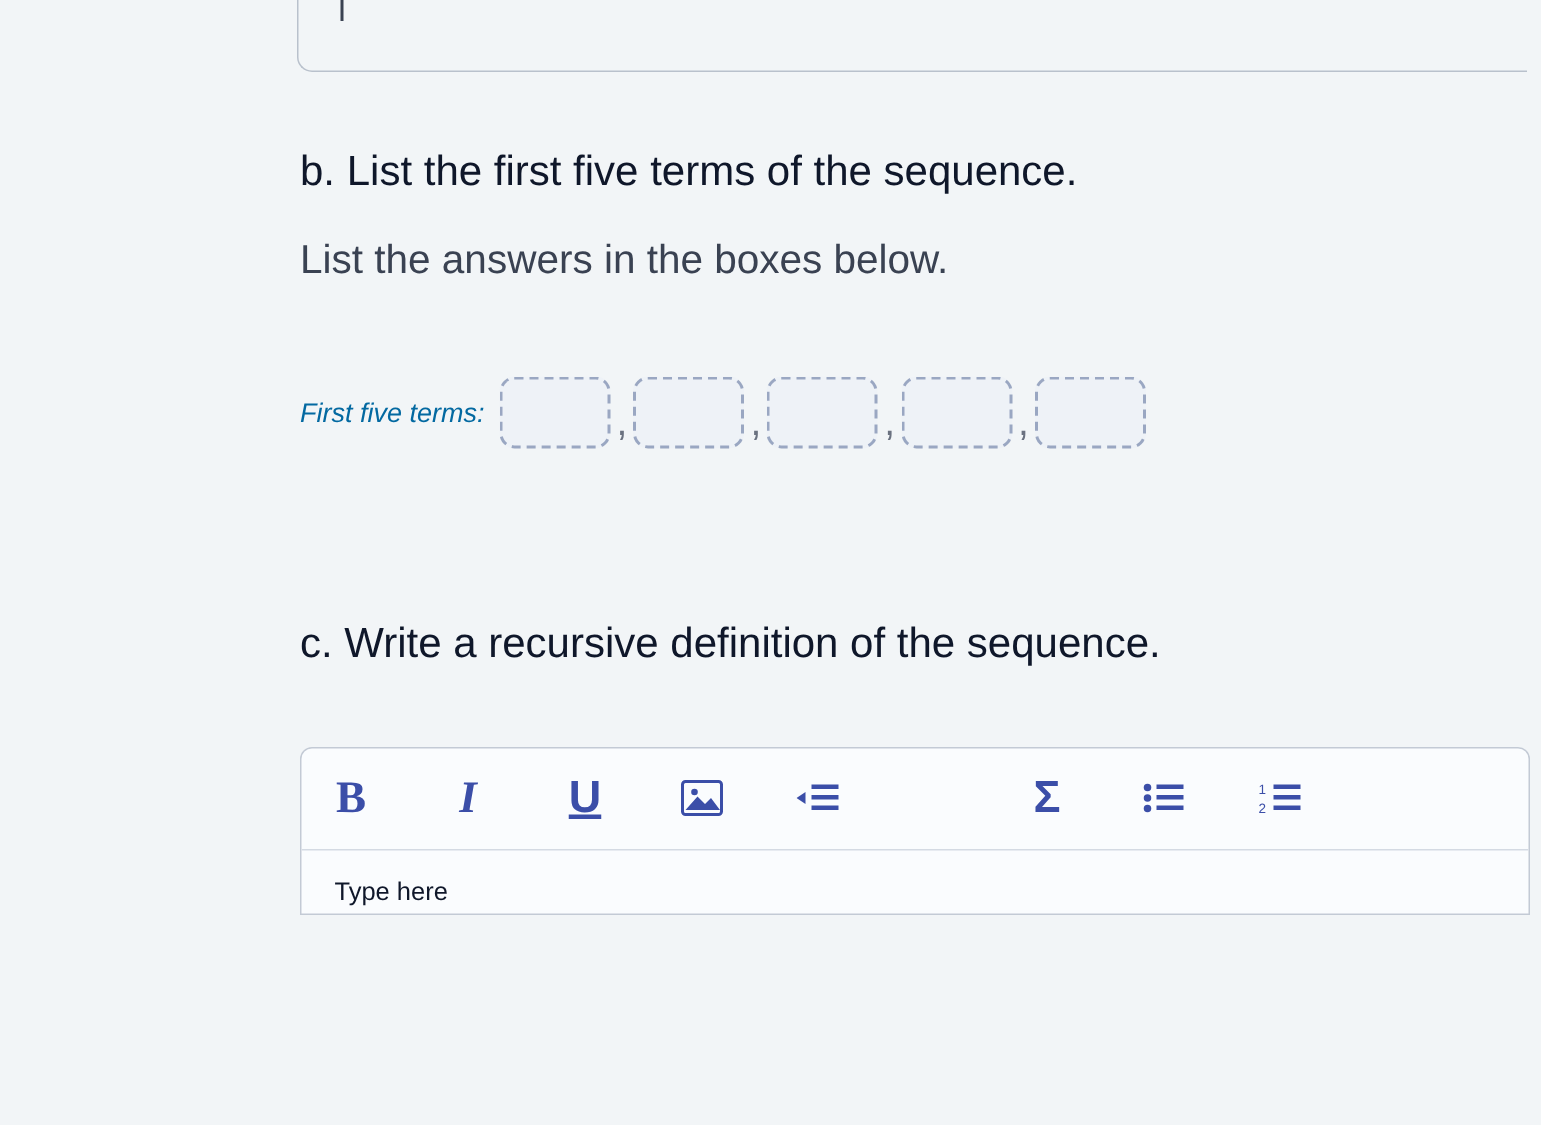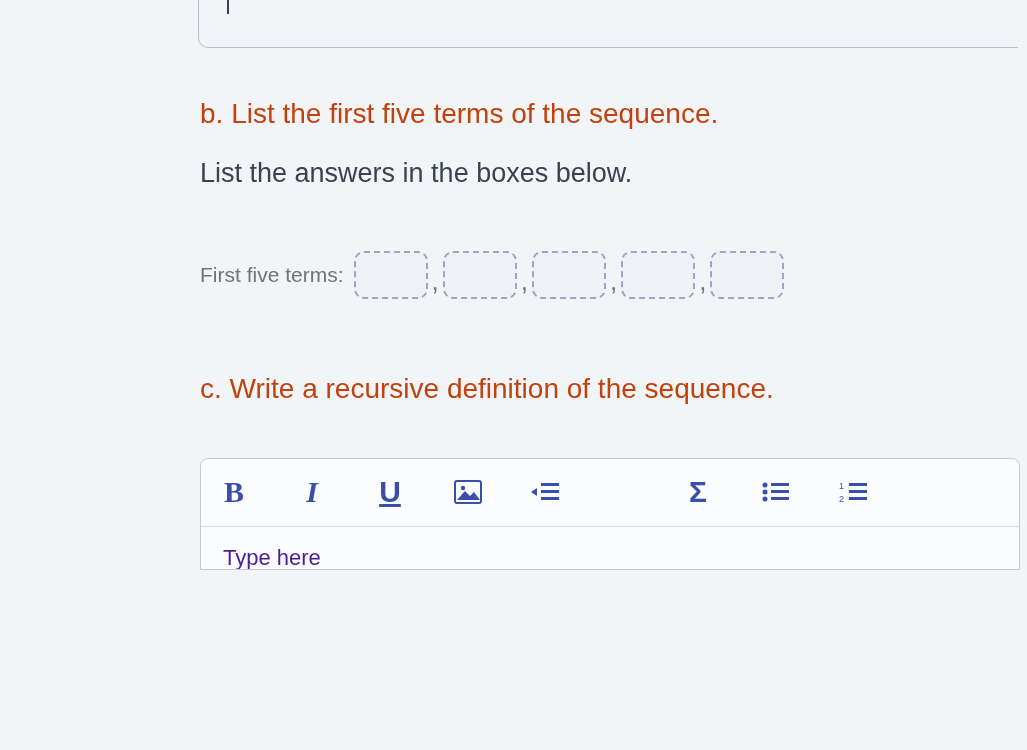--- a/index.html
+++ b/index.html
@@ -30,40 +30,41 @@
   .top-cursor {
     position: absolute;
     left: 28px;
     top: -8px;
     width: 0;
     height: 22px;
     border-left: 2px solid #3a4252;
   }
   .q-text {
     font-size: 28px;
-    color: #c2410c;
+    color: #0f172a;
     margin: 48px 0 0 0;
     line-height: 1.3;
   }
   .sub-text {
     font-size: 27px;
     color: #3a4252;
     margin: 26px 0 0 0;
   }
   .terms-row {
     display: flex;
     align-items: center;
     margin-top: 62px;
     gap: 6px;
   }
   .terms-label {
-    font-size: 21px;
-    color: #737373;
+    font-size: 18px;
+    color: #0369a1;
     margin-right: 4px;
     white-space: nowrap;
+    font-style: italic;
   }
   .term-box {
     width: 74px;
     height: 48px;
     border: 2px dashed #9aa7c2;
     border-radius: 10px;
     background: #eef2f7;
   }
   .comma {
     font-size: 26px;
@@ -98,22 +99,22 @@
     cursor: pointer;
     color: #3b4ea8;
   }
   .bold { font-weight: 800; font-family: Georgia, serif; }
   .italic { font-style: italic; font-family: Georgia, serif; font-weight: 600; }
   .underline { text-decoration: underline; font-weight: 600; }
   .spacer { flex: 0 0 30px; }
   .sigma { font-weight: 700; font-size: 30px; }
   .editor-body {
     padding: 18px 22px 8px 22px;
-    font-size: 22px;
-    color: #4c1d95;
+    font-size: 17px;
+    color: #0f172a;
     height: 42px;
   }
   svg { display: block; }
 </style>
 </head>
 <body>
 
 <div class="page">
 
   <div class="top-box-frag">
@@ -132,21 +133,21 @@
       <span class="comma">,</span>
     <div class="term-box"></div>
       <span class="comma">,</span>
     <div class="term-box"></div>
       <span class="comma">,</span>
     <div class="term-box"></div>
       <span class="comma">,</span>
     <div class="term-box"></div>
   </div>
 
-  <p class="q-text" style="margin-top:72px">
+  <p class="q-text" style="margin-top:112px">
     <span>c.</span>
     <span>Write a recursive definition of the sequence.</span>
   </p>
 
   <div class="editor-wrap">
     <div class="toolbar">
       <span class="tb-btn bold">B</span>
       <span class="tb-btn italic">I</span>
       <span class="tb-btn underline">U</span>
       <span class="tb-btn">

